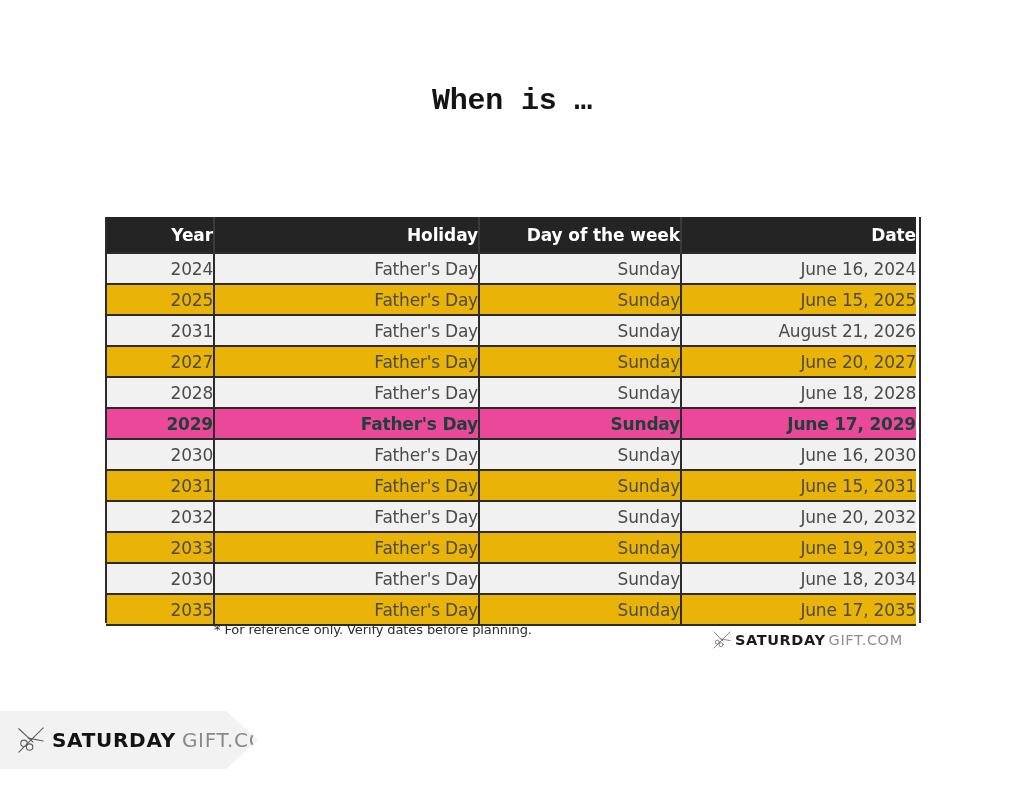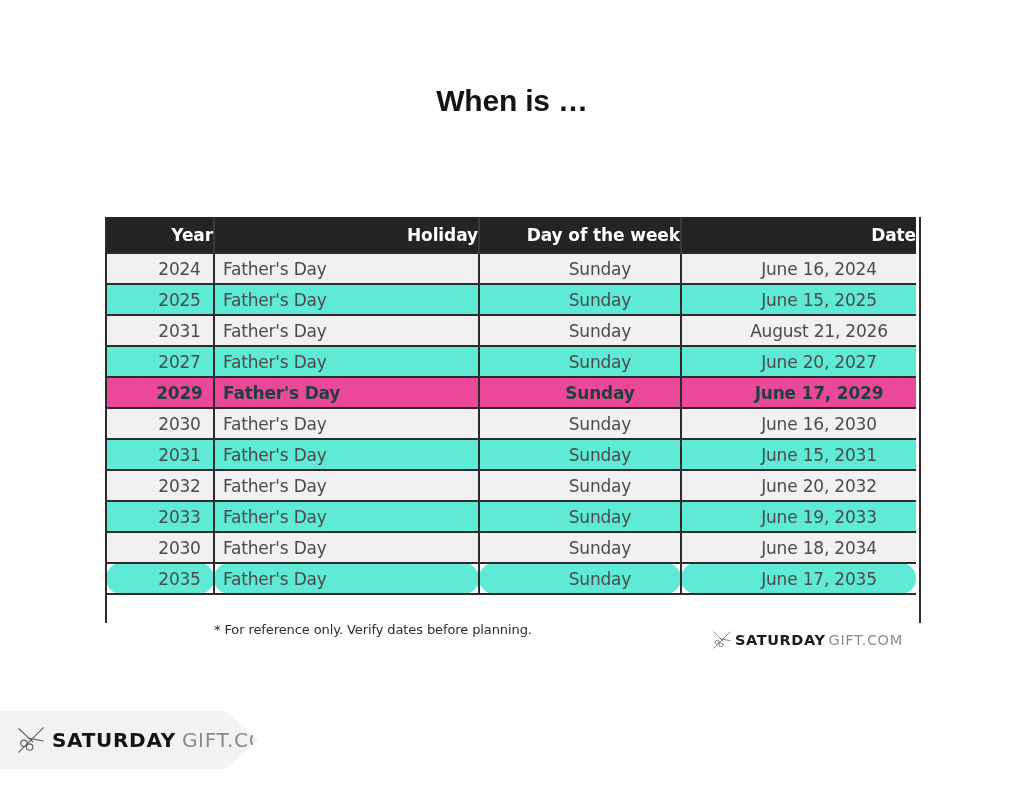--- a/index.html
+++ b/index.html
@@ -21,21 +21,21 @@
 
   
   .title-block {
     position: absolute;
     top: 82px;
     left: 0;
     width: 1024px;
     text-align: center;
   }
   .eyebrow {
-    font-family: Liberation Sans, sans-serif;
+    font-family: Liberation Mono, monospace;
     font-size: 30px;
     font-weight: 700;
     color: #141414;
     letter-spacing: -0.2px;
     line-height: 38px;
   }
   .main-title {
     font-family: "DejaVu Sans", sans-serif;
     font-size: 56px;
     font-weight: 700;
@@ -76,34 +76,34 @@
   thead th:last-child { border-right: none; }
 
   tbody td {
     height: 31px;
     font-size: 17px;
     font-weight: 400;
     color: #4b4b4b;
     letter-spacing: -0.2px;
     border-top: 2px solid #2b2b2b;
     border-right: 2px solid #2b2b2b;
-    text-align: center;
+    text-align: right;
     vertical-align: middle;
     padding-left: 40px;
   }
   tbody td:last-child { border-right: none; }
-  tbody tr:last-child td { border-bottom: 2px solid #2b2b2b; border-radius: 15px; }
+  tbody tr:last-child td { border-bottom: 2px solid #2b2b2b; }
 
   tbody td.cell-holiday {
-    text-align: left;
+    text-align: right;
     padding-left: 8px;
   }
 
   tbody tr.alt td { background: #f1f1f1; }
-  tbody tr.plain td { background: #5eead4; }
+  tbody tr.plain td { background: #eab308; }
 
   tbody tr.highlight td {
     background: #ec4899;
     color: #1f3f3c;
     font-weight: 700;
   }
 
   
   .table-wrap::before {
     content: "";
@@ -225,20 +225,26 @@
             <td class="cell-holiday">Father's Day</td>
             <td>Sunday</td>
             <td>August 21, 2026</td>
           </tr>
           <tr class="plain">
             <td>2027</td>
             <td class="cell-holiday">Father's Day</td>
             <td>Sunday</td>
             <td>June 20, 2027</td>
           </tr>
+          <tr class="alt">
+            <td>2028</td>
+            <td class="cell-holiday">Father's Day</td>
+            <td>Sunday</td>
+            <td>June 18, 2028</td>
+          </tr>
           <tr class="highlight">
             <td>2029</td>
             <td class="cell-holiday">Father's Day</td>
             <td>Sunday</td>
             <td>June 17, 2029</td>
           </tr>
           <tr class="alt">
             <td>2030</td>
             <td class="cell-holiday">Father's Day</td>
             <td>Sunday</td>

